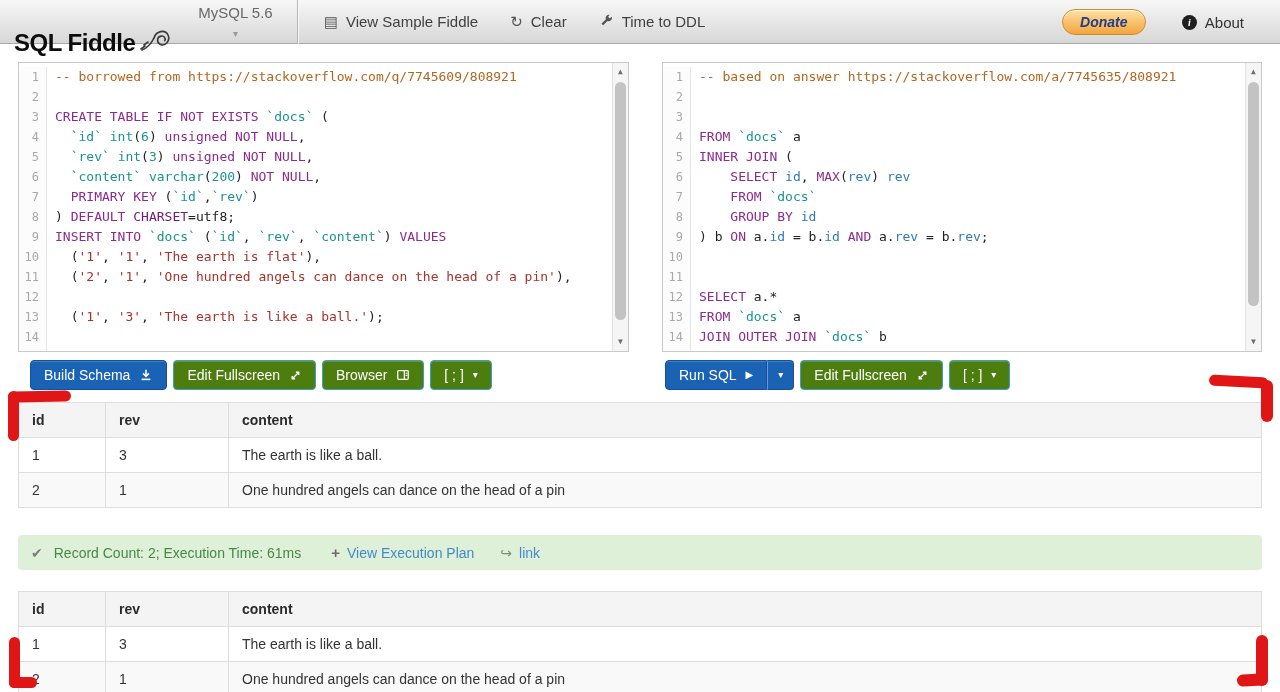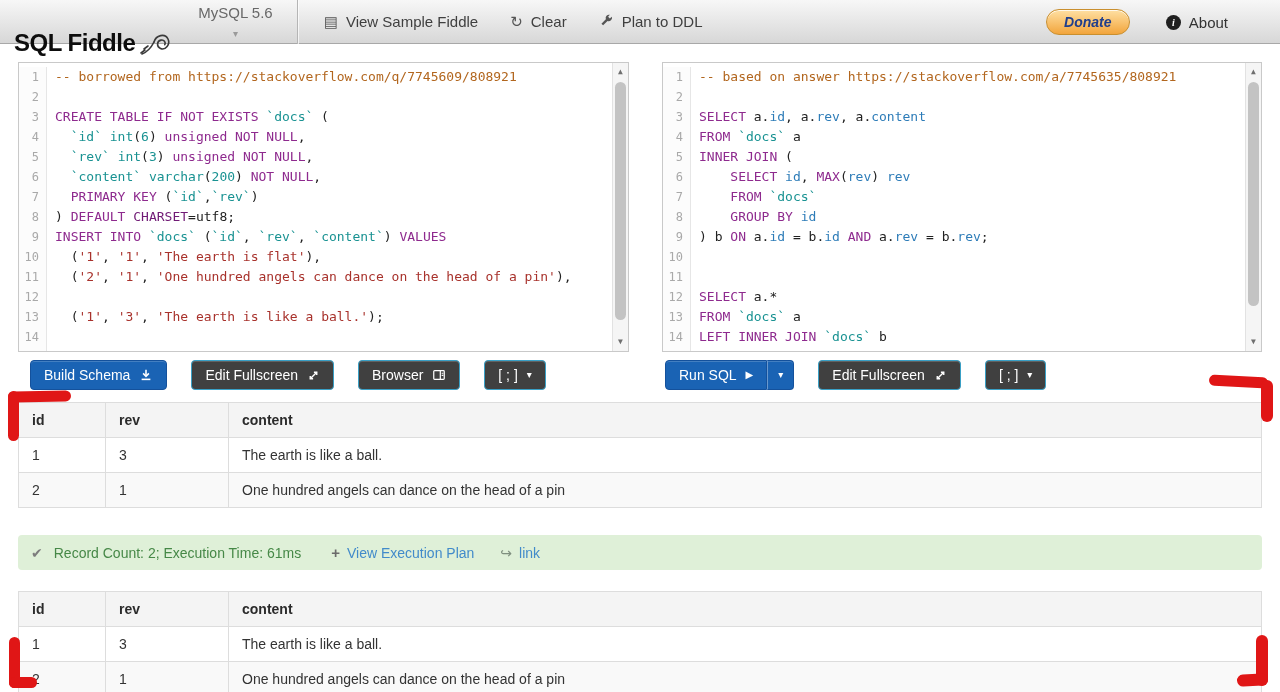--- a/index.html
+++ b/index.html
@@ -9,32 +9,32 @@
     background:#fff; font-family:"Liberation Sans", sans-serif;
   }
 
   
   .navbar {
     position:absolute; top:0; left:0; width:1280px; height:44px;
     background:linear-gradient(#f7f7f7,#d7d7d7);
     border-bottom:1px solid #a8a8a8;
     display:flex; align-items:center; z-index:5;
   }
-  .brand { display:flex; align-items:flex-end; margin-left:14px; cursor:pointer;margin-top:42px; }
+  .brand { display:flex; align-items:flex-start; margin-left:14px; cursor:pointer;margin-top:42px; }
   .brand-text { font-size:24px; font-weight:bold; color:#0d0d0d; letter-spacing:-0.5px; }
   .fiddle-icon { margin-left:3px; margin-top:-4px; }
   .db-select { margin-left:26px; display:flex; align-items:center; gap:7px;
                color:#686868; font-size:15px; cursor:pointer;flex-direction:column; }
   .caret { font-size:10px; color:#9a9a9a; }
   .nav-divider { width:1px; height:44px; background:#b5b5b5; box-shadow:1px 0 0 rgba(255,255,255,.7); margin-left:24px; }
   .menu { display:flex; margin-left:26px; gap:32px; }
   .menu-item { display:flex; align-items:center; gap:8px; color:#3f3f3f; font-size:15px; cursor:pointer; }
   .menu-glyph { color:#555; font-size:15px; }
   .menu-svg { display:inline-flex; }
-  .nav-right { position:absolute; right:16px; top:0; height:44px; display:flex; align-items:center; gap:36px; padding-right:36px; }
+  .nav-right { position:absolute; right:0; top:0; height:44px; display:flex; align-items:center; gap:36px; padding-right:36px; }
   .donate-btn {
     width:84px; height:26px; border-radius:13px;
     background:linear-gradient(#ffe0a3,#f2a53c);
     border:1px solid #c98f2f; box-shadow:inset 0 1px 0 rgba(255,255,255,.8);
     color:#1f3e8c; font-weight:bold; font-style:italic; font-size:14px;
     display:flex; align-items:center; justify-content:center; cursor:pointer;
   }
   .about { display:flex; align-items:center; gap:8px; color:#333; font-size:15px; cursor:pointer; }
   .info-badge { width:15px; height:15px; border-radius:50%; background:#1f1f1f; color:#fff;
                 font-size:10px; font-weight:bold; font-style:italic;
@@ -65,21 +65,21 @@
   #editor-right .sb-thumb { top:19px; height:224px; }
 
   
   .toolbar { position:absolute; top:360px; display:flex; gap:6px; }
   #toolbar-left  { left:30px; }
   #toolbar-right { left:665px; }
   .btn { height:30px; padding:0 13px; border-radius:4px; color:#fff; font-size:14px;
          display:flex; align-items:center; gap:9px; cursor:pointer;
          border:1px solid rgba(0,0,0,.18); box-shadow:inset 0 1px 0 rgba(255,255,255,.18); }
   .btn-primary { background:#1a63b4; border-color:#14519c; }
-  .btn-info    { background:#404040; border-color:#39a0c6;margin-left:18px; }
+  .btn-info    { background:#4d7c0f; border-color:#39a0c6; }
   .bglyph { font-size:10px; line-height:1; }
   .bsvg { display:inline-flex; }
   .btn-split { display:flex;align-items:center; }
   .btn-split .btn-main  { border-radius:4px 0 0 4px; }
   .btn-split .btn-caret { border-radius:0 4px 4px 0; width:27px; padding:0;
                           justify-content:center; border-left:1px solid rgba(255,255,255,.35); }
 
   
   .results-table { position:absolute; left:18px; width:1244px; border-collapse:collapse;
                    font-size:14px; color:#333; background:#fff; }
@@ -142,21 +142,21 @@
     <div class="menu-item">
       <span class="menu-glyph">↻</span>
       <span>Clear</span>
     </div>
     <div class="menu-item">
       <span class="menu-svg">
         <svg width="15" height="15" viewBox="0 0 16 16">
             <path fill="#555" d="M13.8 3.1a3.6 3.6 0 0 1-4.7 4.3L4.4 12.1 2.6 10.3l4.7-4.7A3.6 3.6 0 0 1 11.6.9L9.7 2.8l1.9 1.9 1.9-1.9c.2.4.3.9.3 1.3z"></path>
           </svg>
       </span>
-      <span>Plan to DDL</span>
+      <span>Time to DDL</span>
     </div>
   </nav>
 
   <div class="nav-right">
     <div class="donate-btn">Donate</div>
     <div class="about">
       <span class="info-badge">i</span>
       <span>About</span>
     </div>
   </div>
@@ -184,32 +184,32 @@
     <div class="sb-arrow sb-up">▲</div>
     <div class="sb-thumb"></div>
     <div class="sb-arrow sb-down">▼</div>
   </div>
 </div>
 
 <div class="editor" id="editor-right">
   <div class="ed-lines">
       <div class="cm-line"><span class="ln">1</span><span class="lt"><span class="tk-c">-- based on answer https://stackoverflow.com/a/7745635/808921</span></span></div>
       <div class="cm-line"><span class="ln">2</span><span class="lt"></span></div>
-      <div class="cm-line"><span class="ln">3</span><span class="lt"><span class="tk-k">SELECT</span><span class="tk-p"> a.</span><span class="tk-f">id</span><span class="tk-p">, a.</span><span class="tk-f">rev</span><span class="tk-p">, a.</span><span class="tk-f">content</span></span></div>
+      <div class="cm-line"><span class="ln">3</span></div>
       <div class="cm-line"><span class="ln">4</span><span class="lt"><span class="tk-k">FROM</span><span class="tk-p"> </span><span class="tk-t">`docs`</span><span class="tk-p"> a</span></span></div>
       <div class="cm-line"><span class="ln">5</span><span class="lt"><span class="tk-k">INNER JOIN</span><span class="tk-p"> (</span></span></div>
       <div class="cm-line"><span class="ln">6</span><span class="lt"><span class="tk-p">    </span><span class="tk-k">SELECT</span><span class="tk-p"> </span><span class="tk-f">id</span><span class="tk-p">, </span><span class="tk-k">MAX</span><span class="tk-p">(</span><span class="tk-f">rev</span><span class="tk-p">) </span><span class="tk-f">rev</span></span></div>
       <div class="cm-line"><span class="ln">7</span><span class="lt"><span class="tk-p">    </span><span class="tk-k">FROM</span><span class="tk-p"> </span><span class="tk-t">`docs`</span></span></div>
       <div class="cm-line"><span class="ln">8</span><span class="lt"><span class="tk-p">    </span><span class="tk-k">GROUP BY</span><span class="tk-p"> </span><span class="tk-f">id</span></span></div>
       <div class="cm-line"><span class="ln">9</span><span class="lt"><span class="tk-p">) b </span><span class="tk-k">ON</span><span class="tk-p"> a.</span><span class="tk-f">id</span><span class="tk-p"> = b.</span><span class="tk-f">id</span><span class="tk-p"> </span><span class="tk-k">AND</span><span class="tk-p"> a.</span><span class="tk-f">rev</span><span class="tk-p"> = b.</span><span class="tk-f">rev</span><span class="tk-p">;</span></span></div>
       <div class="cm-line"><span class="ln">10</span><span class="lt"></span></div>
       <div class="cm-line"><span class="ln">11</span><span class="lt"></span></div>
       <div class="cm-line"><span class="ln">12</span><span class="lt"><span class="tk-k">SELECT</span><span class="tk-p"> a.*</span></span></div>
       <div class="cm-line"><span class="ln">13</span><span class="lt"><span class="tk-k">FROM</span><span class="tk-p"> </span><span class="tk-t">`docs`</span><span class="tk-p"> a</span></span></div>
-      <div class="cm-line"><span class="ln">14</span><span class="lt"><span class="tk-k">LEFT INNER JOIN</span><span class="tk-p"> </span><span class="tk-t">`docs`</span><span class="tk-p"> b</span></span></div>
+      <div class="cm-line"><span class="ln">14</span><span class="lt"><span class="tk-k">JOIN OUTER JOIN</span><span class="tk-p"> </span><span class="tk-t">`docs`</span><span class="tk-p"> b</span></span></div>
       <div class="cm-line"><span class="ln">15</span><span class="lt"><span class="tk-p">    </span><span class="tk-k">ON</span><span class="tk-p"> a.</span><span class="tk-f">id</span><span class="tk-p"> = b.</span><span class="tk-f">id</span><span class="tk-p"> </span><span class="tk-k">AND</span><span class="tk-p"> a.</span><span class="tk-f">rev</span><span class="tk-p"> &lt; b.</span><span class="tk-f">rev</span></span></div>
     </div>
   <div class="ed-scrollbar">
     <div class="sb-arrow sb-up">▲</div>
     <div class="sb-thumb"></div>
     <div class="sb-arrow sb-down">▼</div>
   </div>
 </div>
 
 <div class="toolbar" id="toolbar-left">

